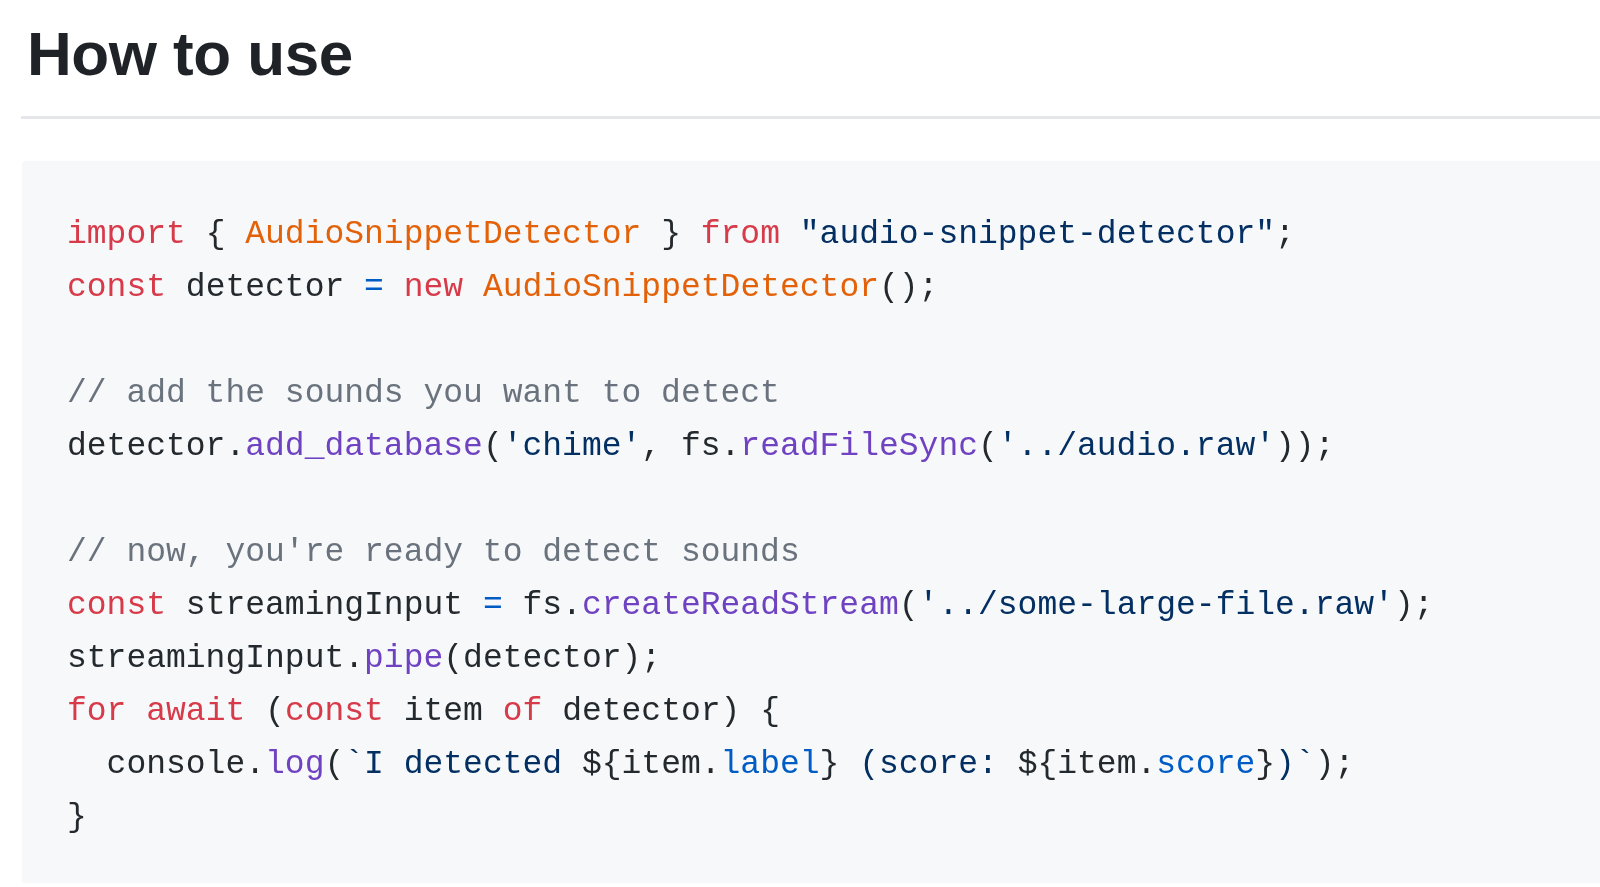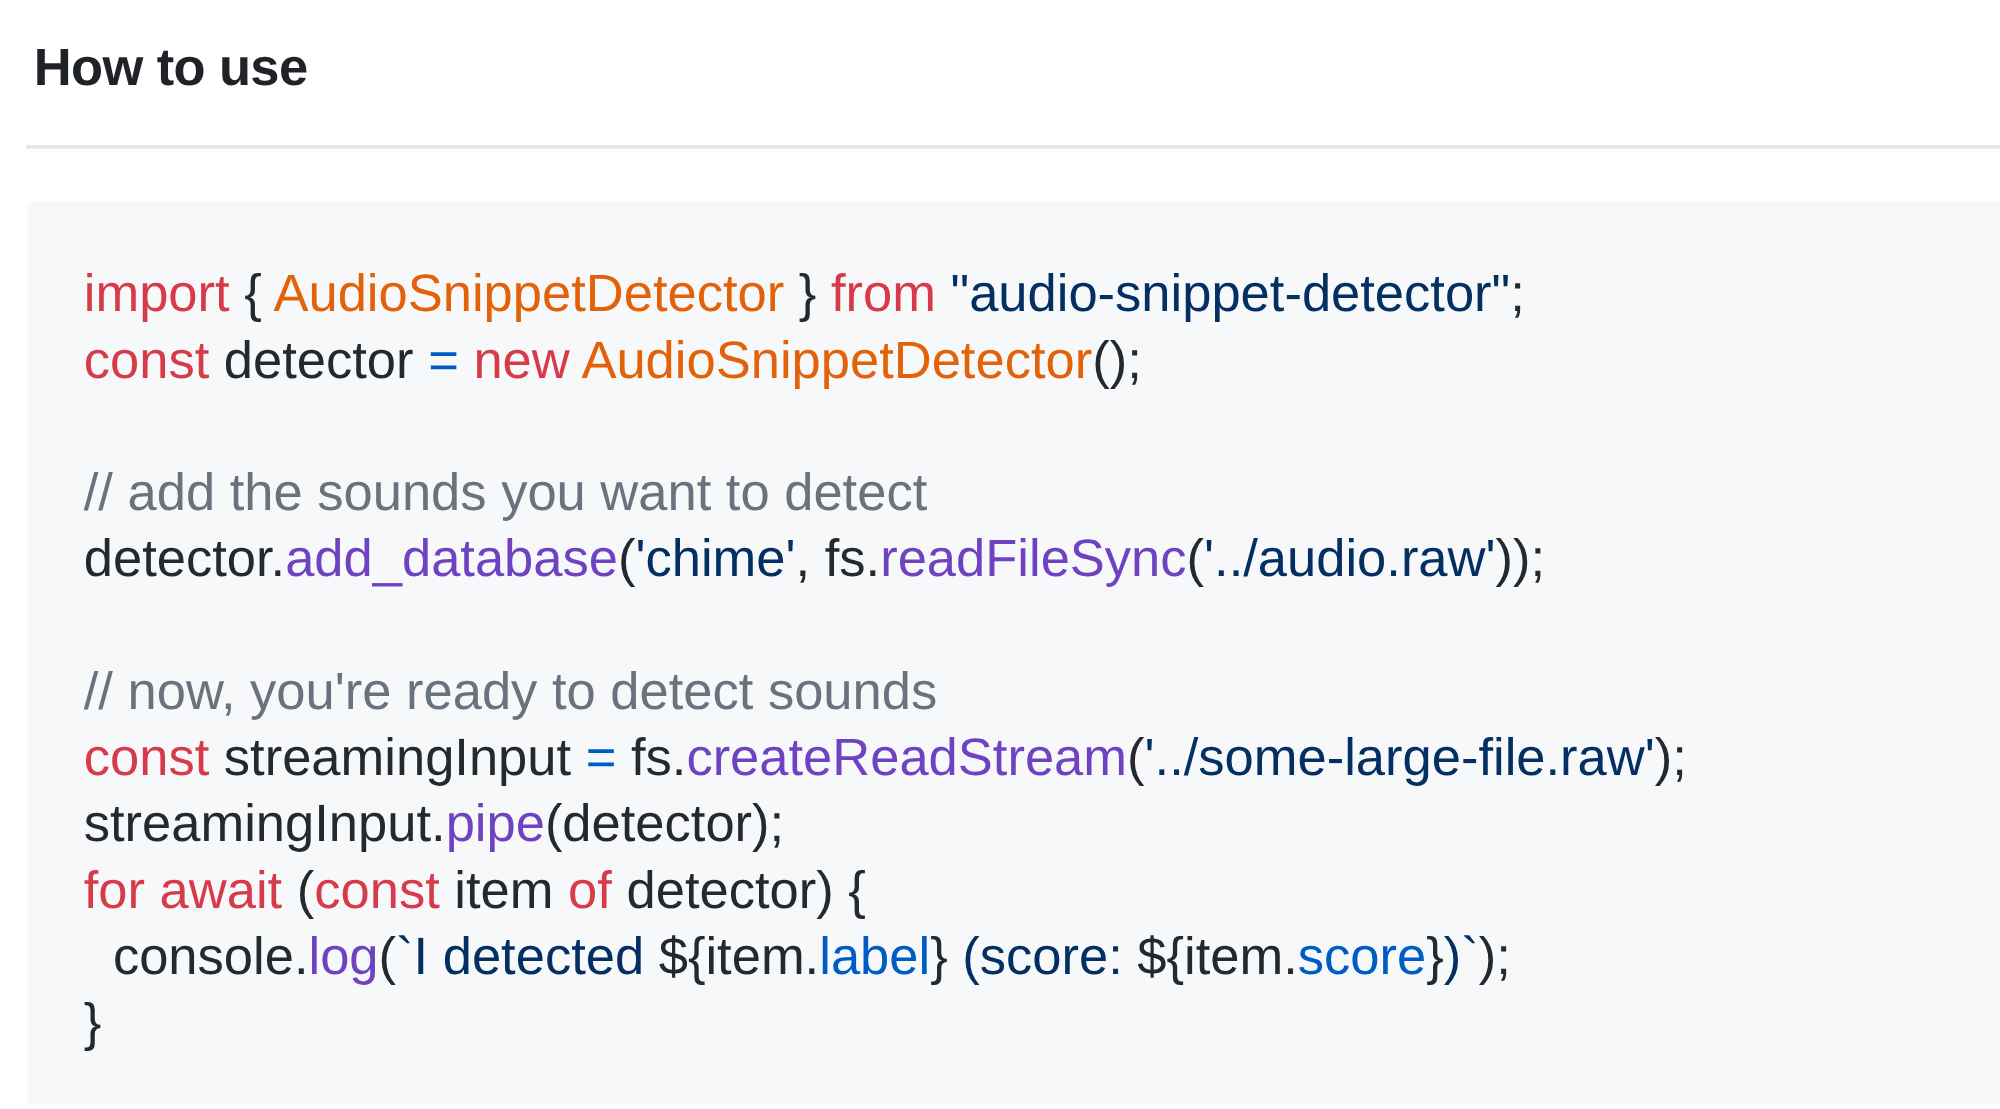--- a/index.html
+++ b/index.html
@@ -23,21 +23,21 @@
   }
   body {
     width: 1600px;
     height: 887px;
     overflow: hidden;
     font-family: "Liberation Sans", sans-serif;
   }
   .page-title {
     margin: 0;
     padding: 16px 0 0 27px;
-    font-size: 42px;
+    font-size: 62px;
     line-height: 76px;
     font-weight: 700;
     letter-spacing: -0.5px;
     color: var(--heading-text);
   }
   .heading-divider {
     margin: 24px 0 0 21px;
     height: 3px;
     background: var(--divider);
     border: none;
@@ -45,22 +45,22 @@
   .code-block {
     margin: 42px 0 0 22px;
     height: 722px;
     background: var(--code-background);
     border-radius: 4px 0 0 0;
     padding: 47px 20px 30px 45px;
     overflow: hidden;
   }
   .code-pre {
     margin: 0;
-    font-family: Liberation Sans, sans-serif;
-    font-size: 42px;
+    font-family: Liberation Mono, monospace;
+    font-size: 33px;
     line-height: 53px;
     color: var(--code-text);
     white-space: pre;
   }
   .code-line { height: 53px; }
   .tok-p  { color: var(--code-text); }
   .tok-k  { color: var(--keyword); }
   .tok-e  { color: var(--entity); }
   .tok-f  { color: var(--function); }
   .tok-s  { color: var(--string); }

